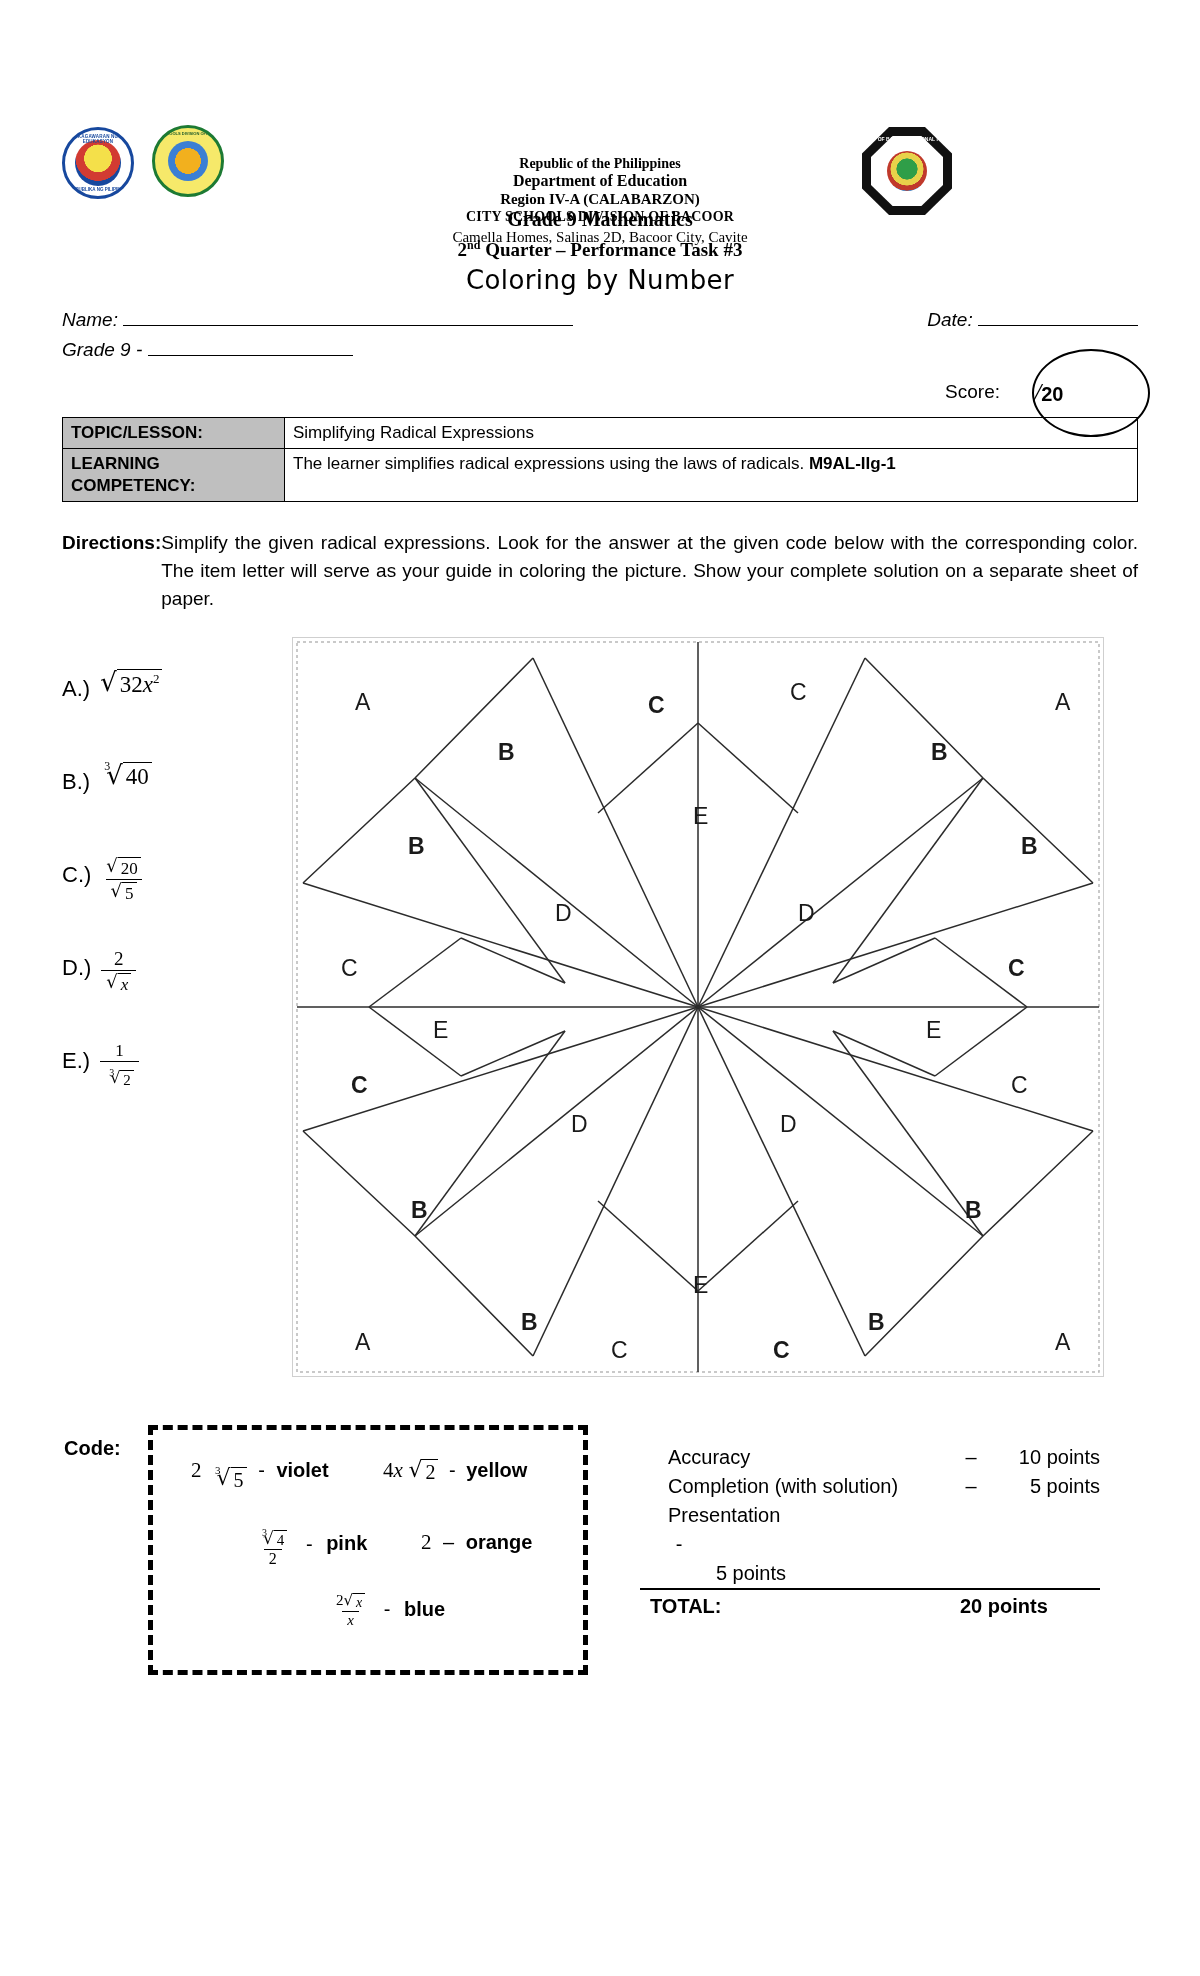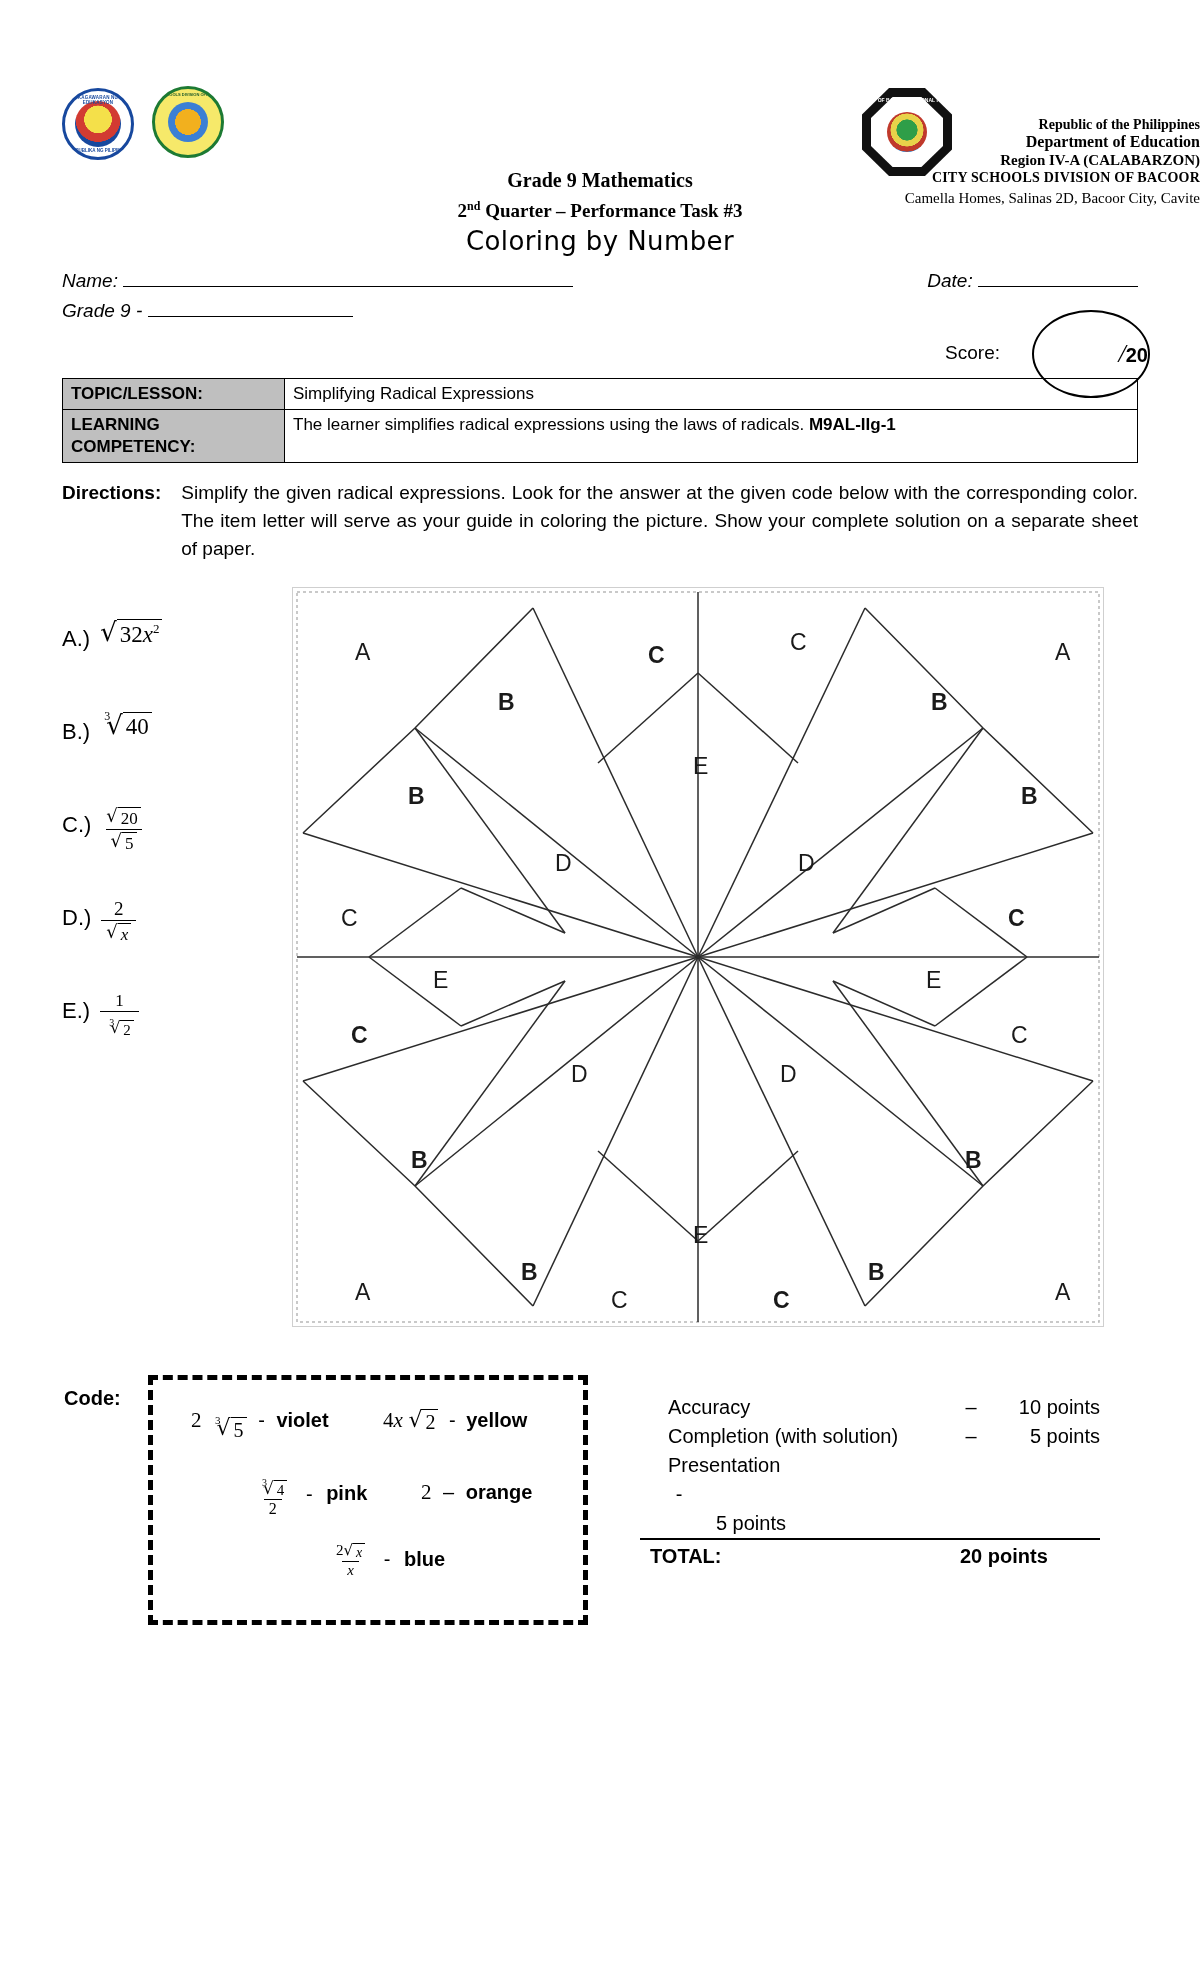--- a/index.html
+++ b/index.html
@@ -75,21 +75,21 @@
   }
   .logo-school .topt {
     position: absolute; top: 9px; left: 0; right: 0; text-align: center;
     font-size: 5px; color: #ffffff; font-weight: bold;
   }
   .logo-school .bott {
     position: absolute; bottom: 9px; left: 0; right: 0; text-align: center;
     font-size: 6px; color: #ffffff; font-weight: bold;
   }
 
-  .hdr-text { text-align: right; padding-top: 116px; }
+  .hdr-text { text-align: center; padding-top: 116px; margin-top: 39px; }
   .hdr-text .l1 { font-family: "Liberation Serif", serif; font-weight: bold; font-size: 14px; line-height: 17px; }
   .hdr-text .l2 { font-family: "Liberation Serif", serif; font-weight: bold; font-size: 16px; line-height: 18px; }
   .hdr-text .l3 { font-family: "Liberation Serif", serif; font-weight: bold; font-size: 15px; line-height: 18px; }
   .hdr-text .l4 { font-family: "Liberation Serif", serif; font-weight: bold; font-size: 14px; line-height: 18px; letter-spacing: .2px; }
   .hdr-text .l5 { font-family: "Liberation Serif", serif; font-weight: bold; font-size: 22px; line-height: 28px; }
   .hdr-text .l6 { font-family: "Liberation Serif", serif; font-size: 15px; line-height: 22px; }
 
   
   .title-block { text-align: center; margin-top: 22px; }
   .title-block .t1 { font-family: "Liberation Serif", serif; font-weight: bold; font-size: 20px; line-height: 26px; }
@@ -107,43 +107,43 @@
   .fill-name { width: 450px; }
   .fill-grade { width: 205px; }
   .fill-date { width: 160px; }
   .date-holder { position: absolute; right: 62px; top: 0; font-size: 19px; line-height: 30px; white-space: nowrap; }
 
   .score-row { position: relative; height: 46px; }
   .score-label { position: absolute; right: 200px; top: 16px; font-size: 19px; }
   .score-circle {
     position: absolute; right: 50px; top: -16px;
     width: 118px; height: 88px; border: 2.2px solid #000; border-radius: 50%;
-    display: flex; align-items: center; justify-content: flex-end;
+    display: flex; align-items: center; justify-content: flex-start;
   }
   .score-circle .frac { font-size: 26px; font-style: italic; font-family: "Liberation Serif", serif; }
   .score-circle .frac b { font-size: 20px; font-style: normal; font-family: "Liberation Sans", sans-serif; font-weight: bold; }
 
   
   .topic-table {
     margin: 6px 62px 0 62px; width: 1076px;
     border-collapse: collapse; table-layout: fixed;
   }
   .topic-table td { border: 1.4px solid #000; padding: 4px 8px; vertical-align: top; }
   .topic-table .label-cell {
     width: 222px; background: #bfbfbf; font-weight: bold; font-size: 17px; line-height: 22px;
   }
   .topic-table .value-cell { font-size: 17px; line-height: 22px; }
   .topic-table .value-cell b { font-weight: bold; }
   .topic-table tr.r1 td { height: 30px; }
   .topic-table tr.r2 td { height: 52px; }
 
   
   .directions {
-    margin: 16px 62px 0 62px; width: 1076px;
-    display: flex; gap: 20px;
+    margin: 27px 62px 0 62px; width: 1076px;
+    display: flex; gap: 0;
   }
   .dir-label { font-weight: bold; font-size: 19px; line-height: 28px; white-space: nowrap; }
   .dir-body { font-size: 19px; line-height: 28px; text-align: justify; }
 
   
   .main-area { position: relative; margin-top: 24px; height: 760px; }
 
   .items { position: absolute; left: 62px; top: 32px; width: 200px; }
   .item { height: 93px; display: flex; align-items: flex-start; }
   .item .letter { font-size: 22px; line-height: 40px; margin-right: 10px; }

